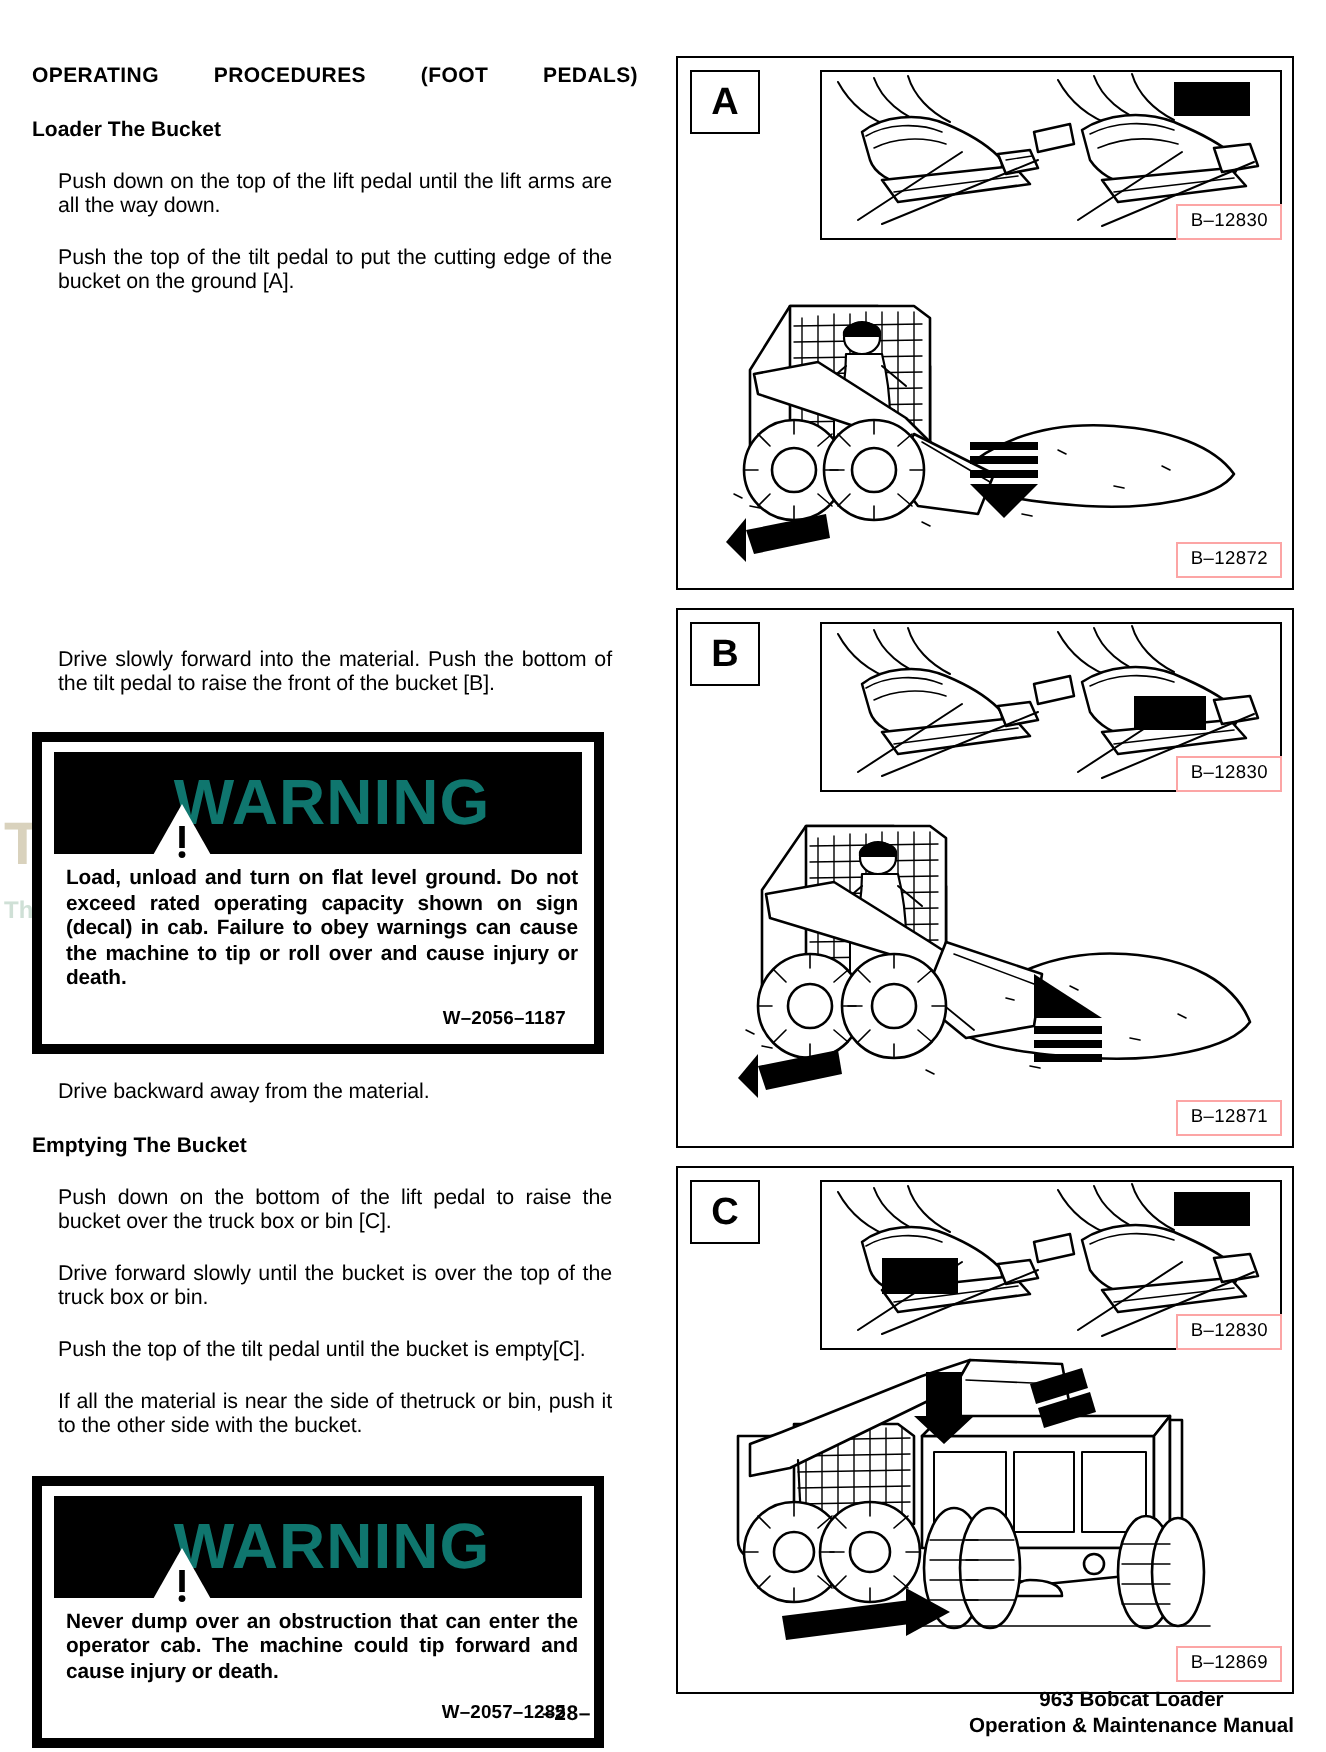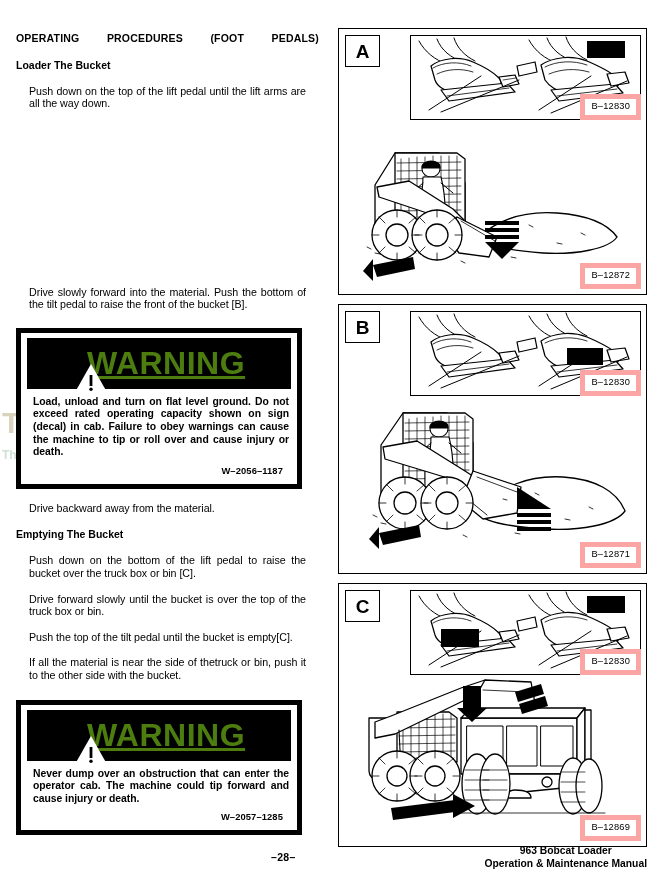--- a/index.html
+++ b/index.html
@@ -32,37 +32,37 @@
   .gap-14{margin-top:14px;}
   .gap-18{margin-top:18px;}
   .gap-22{margin-top:22px;}
 
   
   .warn{background:#000;padding:5px;box-sizing:border-box;}
   .warn-inner{background:#fff;padding:5px 6px 6px 6px;box-sizing:border-box;}
   .warn-bar{background:#000;display:flex;align-items:center;justify-content:center;
             gap:14px;padding:9px 0 10px 0;}
   .warn-tri{width:0;height:0;position:relative;}
-  .warn-word{color:#4d7c0f;font-size:32px;font-weight:bold;letter-spacing:.5px;
-             line-height:1;font-family:"Liberation Sans",sans-serif;text-decoration:underline;}
+  .warn-word{color:#0f766e;font-size:32px;font-weight:bold;letter-spacing:.5px;
+             line-height:1;font-family:"Liberation Sans",sans-serif;}
   .warn-text{font-size:10.4px;font-weight:bold;line-height:12.6px;
              padding:7px 2px 0 6px;text-align:justify;letter-spacing:-.05px;}
   .warn-code{font-size:9.4px;font-weight:bold;text-align:right;
              padding:6px 8px 2px 0;letter-spacing:.1px;}
 
   
   #right-col{position:absolute;left:338px;top:28px;width:309px;z-index:2;}
   .panel{border:1px solid #000;box-sizing:border-box;position:relative;
          background:#fff;margin-bottom:9px;}
   .panel .letter-box{position:absolute;left:6px;top:6px;width:35px;height:32px;
          border:1px solid #000;box-sizing:border-box;display:flex;
          align-items:center;justify-content:center;background:#fff;z-index:3;}
   .panel .letter-box span{font-size:19px;font-weight:bold;line-height:1;}
   .inset{position:absolute;border:1px solid #000;box-sizing:border-box;background:#fff;}
-  .codebox{position:absolute;border:5px solid #fca5a5;background:#fff;
+  .codebox{position:absolute;border:1px solid #fca5a5;background:#fff;
            font-size:9.3px;line-height:1;padding:3px 6px 4px 6px;
            letter-spacing:.2px;white-space:nowrap;z-index:4;}
   .fig{position:absolute;}
 
   
   #footer{position:absolute;left:0;top:845px;width:663px;z-index:2;}
   #pageno{position:absolute;left:271px;top:6px;font-size:10.5px;font-weight:bold;
           letter-spacing:.3px;}
   #bookinfo{position:absolute;right:16px;top:0;text-align:center;
             font-size:10.3px;font-weight:bold;line-height:12.5px;}
@@ -79,20 +79,21 @@
 
   <div id="left-col">
 
     <div class="sec-title">
       <span class="ln1">OPERATING   PROCEDURES   (FOOT   PEDALS)</span>
     </div>
 
     <div class="sub-head">Loader The Bucket</div>
 
     <p class="body gap-12">Push down on the top of the lift pedal until the lift arms are all the way down.</p>
+    <p class="body gap-14">Push the top of the tilt pedal to put the cutting edge of the bucket on the ground [A].</p>
 
     <div style="height:150px"></div>
 
     <p class="body">Drive slowly forward into the material. Push the bottom of the tilt pedal to raise the front of the bucket [B].</p>
 
     <div class="warn" style="margin-top:17px;width:286px;">
       <div class="warn-inner">
         <div class="warn-bar">
           <span class="warn-tri">
             <svg width="36" height="32" viewBox="0 0 36 32" aria-hidden="true">

